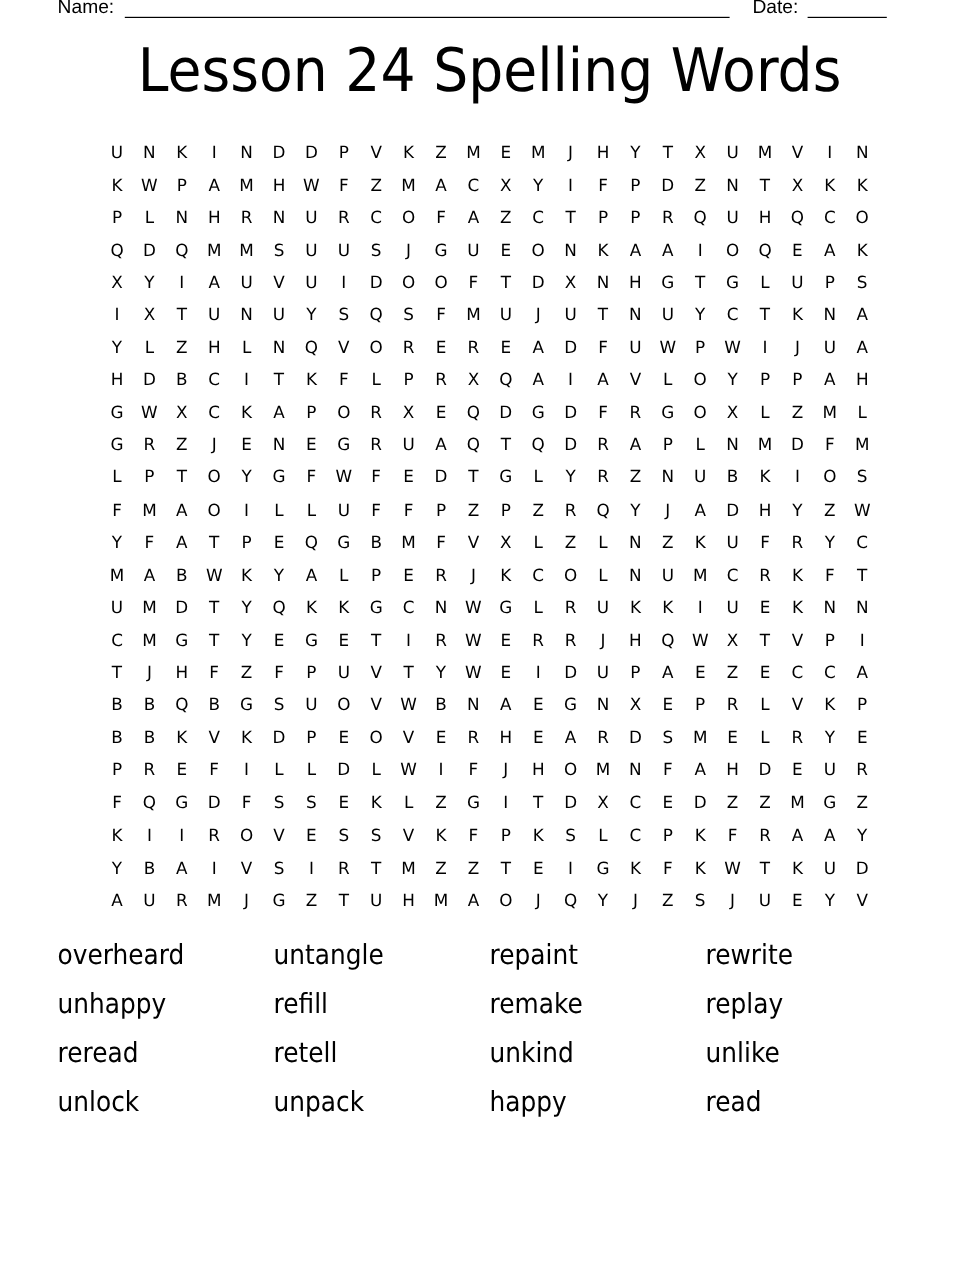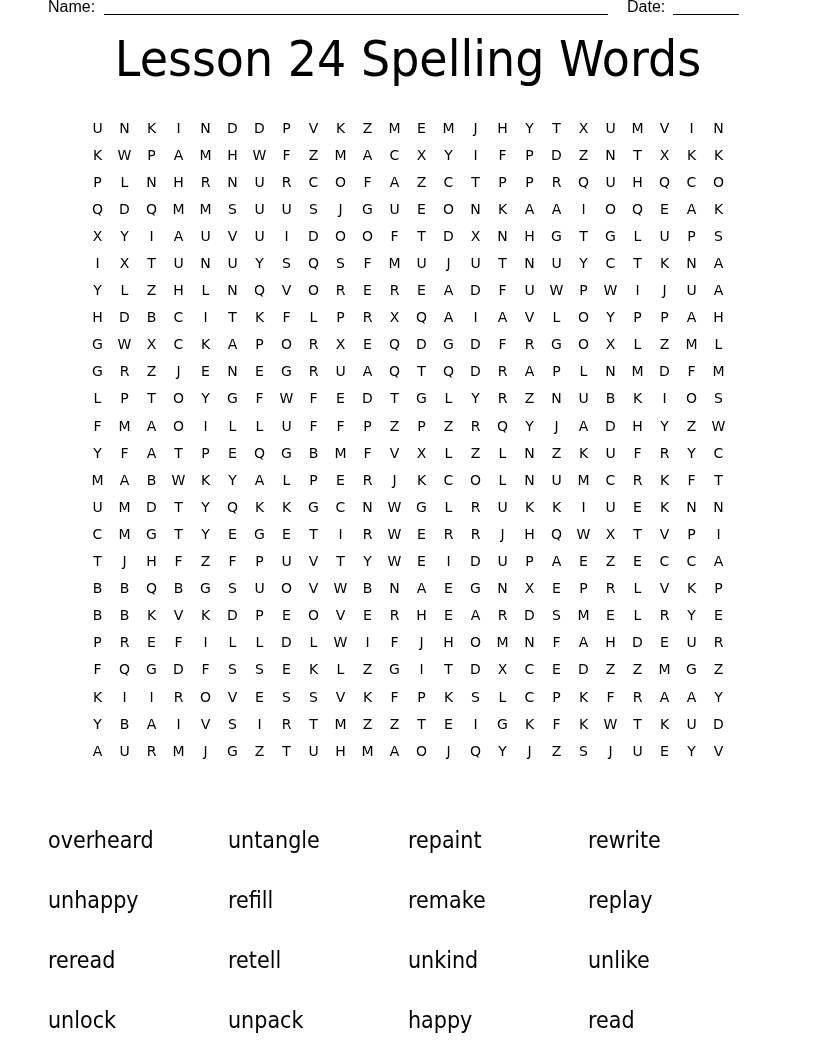--- a/index.html
+++ b/index.html
@@ -6,21 +6,21 @@
     body { width: 816px; height: 1056px; position: relative; overflow: hidden; font-family: "DejaVu Sans", sans-serif; color: #000; }
     .header-line { position: absolute; top: -2px; left: 48px; width: 700px; height: 20px; font-family: "Liberation Sans", sans-serif; font-size: 16px; }
     .name-label { position: absolute; left: 0; top: 0; }
     .name-line { position: absolute; left: 56px; top: 16px; width: 504px; border-bottom: 1px solid #000; }
     .date-label { position: absolute; left: 579px; top: 0; }
     .date-line { position: absolute; left: 625px; top: 16px; width: 66px; border-bottom: 1px solid #000; }
     .title { position: absolute; top: 30px; left: 0; width: 816px; text-align: center; font-size: 50px; font-family: "DejaVu Sans", sans-serif; letter-spacing: 0px; transform: scaleX(0.92); transform-origin: center; }
     .grid { position: absolute; left: 84px; top: 114px; width: 648px; }
     .grid-row { display: flex; height: 27.1px; align-items: center; }
     .cell { width: 27px; text-align: center; font-size: 14px; font-family: "DejaVu Sans", sans-serif; }
-    .words { position: absolute; left: 48px; top: 824px; width: 720px; display: grid; grid-template-columns: 180px 180px 180px 180px; row-gap: 28px; }
+    .words { position: absolute; left: 48px; top: 780px; width: 720px; display: grid; grid-template-columns: 180px 180px 180px 180px; row-gap: 9px; }
     .word { font-size: 23px; font-family: "DejaVu Sans", sans-serif; height: 32px; line-height: 32px; transform: scaleX(0.9); transform-origin: left; }
   </style>
 </head>
 <body>
 
 <div class="header-line">
   <span class="name-label">Name:</span>
   <span class="name-line"></span>
   <span class="date-label">Date:</span>
   <span class="date-line"></span>

